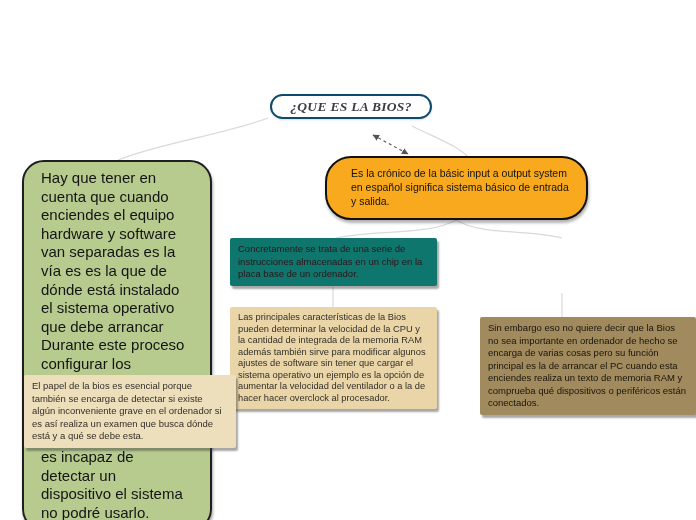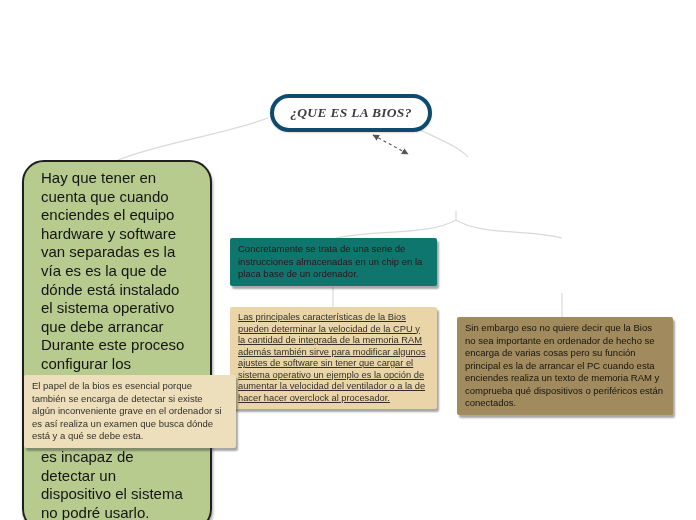--- a/index.html
+++ b/index.html
@@ -4,22 +4,22 @@
 <style>
   html,body { margin:0; padding:0; background:#ffffff; }
   .canvas {
     position:relative; width:696px; height:520px; background:#ffffff;
     font-family:"Liberation Sans", sans-serif; overflow:hidden;
   }
   svg.links { position:absolute; left:0; top:0; z-index:0; }
   .node { position:absolute; box-sizing:border-box; z-index:1; }
 
   .central {
-    left:270px; top:94px; width:162px; height:38px;
-    background:#ffffff; border:4px solid #0c4a6e; border-radius:19px;
+    left:270px; top:94px; width:162px; height:25px;
+    background:#ffffff; border:2px solid #0c4a6e; border-radius:19px;
     display:flex; align-items:center; justify-content:center;
     font-family:"Liberation Serif", serif; font-style:italic; font-weight:bold;
     font-size:13.5px; color:#3c3c44; letter-spacing:0.3px;
     box-shadow:0 1px 2px rgba(0,0,0,0.15); cursor:pointer;
   }
 
   .green {
     left:22px; top:160px; width:190px; min-height:190px;
     background:#b7cb8f; border:2px solid #1f1f1f; border-radius:22px;
     padding:7px 20px 7px 17px; font-size:15px; line-height:1.24; color:#141414;
@@ -32,22 +32,22 @@
     box-shadow:1px 3px 3px rgba(0,0,0,0.3); cursor:pointer;
   }
 
   .sm {
     border-radius:2px; padding:5px 8px; font-size:9.5px; line-height:1.32;
     box-shadow:2px 3px 2px rgba(60,60,60,0.45); cursor:pointer;
   }
   .red     { left:230px; top:238px; width:207px; background:#0f766e; color:#2d1418; }
   .cream   { left:443px; top:238px; width:237px; background:#f0e2bd; color:#33302a; }
   .tanmid  { left:230px; top:307px; width:207px; background:#e9d5a7; color:#33302a;
-             font-size:9.3px; line-height:1.24;text-decoration:underline; }
-  .dark    { left:457px; top:317px; width:216px; background:#a18b5e; color:#18140c; }
+             font-size:9.3px; line-height:1.24; }
+  .dark    { left:480px; top:317px; width:216px; background:#a18b5e; color:#18140c; }
   .tanleft { left:24px;  top:375px; width:212px; background:#eddfbb; color:#33302a; }
 </style>
 </head>
 <body>
 
 <div class="canvas">
 
   <svg class="links" width="696" height="520" viewBox="0 0 696 520">
     <defs>
       <marker id="arrEnd" markerWidth="8" markerHeight="8" refX="5.5" refY="3" orient="auto">
@@ -71,20 +71,21 @@
     <path d="M562,293 L562,317" fill="none" stroke="#d9d9d9" stroke-width="1.2"></path>
     <path d="M116,353 L116,375" fill="none" stroke="#d9d9d9" stroke-width="1.2"></path>
   </svg>
 
   <div class="node central">
     <span>¿QUE ES LA BIOS?</span>
   </div>
 
   <div class="node green">Hay que tener en cuenta que cuando enciendes el equipo hardware y software van separadas es la vía es es la que de dónde está instalado el sistema operativo que debe arrancar Durante este proceso configurar los dispositivos externos como discos duros ssd o unidades USB por lo que tanto labio es incapaz de detectar un dispositivo el sistema no podré usarlo.</div>
 
+  <div class="node orange">Es la crónico de la básic input a output system en español significa sistema básico de entrada y salida.</div>
 
   <div class="node sm red">Concretamente se trata de una serie de instrucciones almacenadas en un chip en la placa base de un ordenador.</div>
 
 
   <div class="node sm tanmid">Las principales características de la Bios pueden determinar la velocidad de la CPU y la cantidad de integrada de la memoria RAM además también sirve para modificar algunos ajustes de software sin tener que cargar el sistema operativo un ejemplo es la opción de aumentar la velocidad del ventilador o a la de hacer hacer overclock al procesador.</div>
 
   <div class="node sm dark">Sin embargo eso no quiere decir que la Bios no sea importante en ordenador de hecho se encarga de varias cosas pero su función principal es la de arrancar el PC cuando esta enciendes realiza un texto de memoria RAM y comprueba qué dispositivos o periféricos están conectados.</div>
 
   <div class="node sm tanleft">El papel de la bios es esencial porque también se encarga de detectar si existe algún inconveniente grave en el ordenador si es así realiza un examen que busca dónde está y a qué se debe esta.</div>
 

